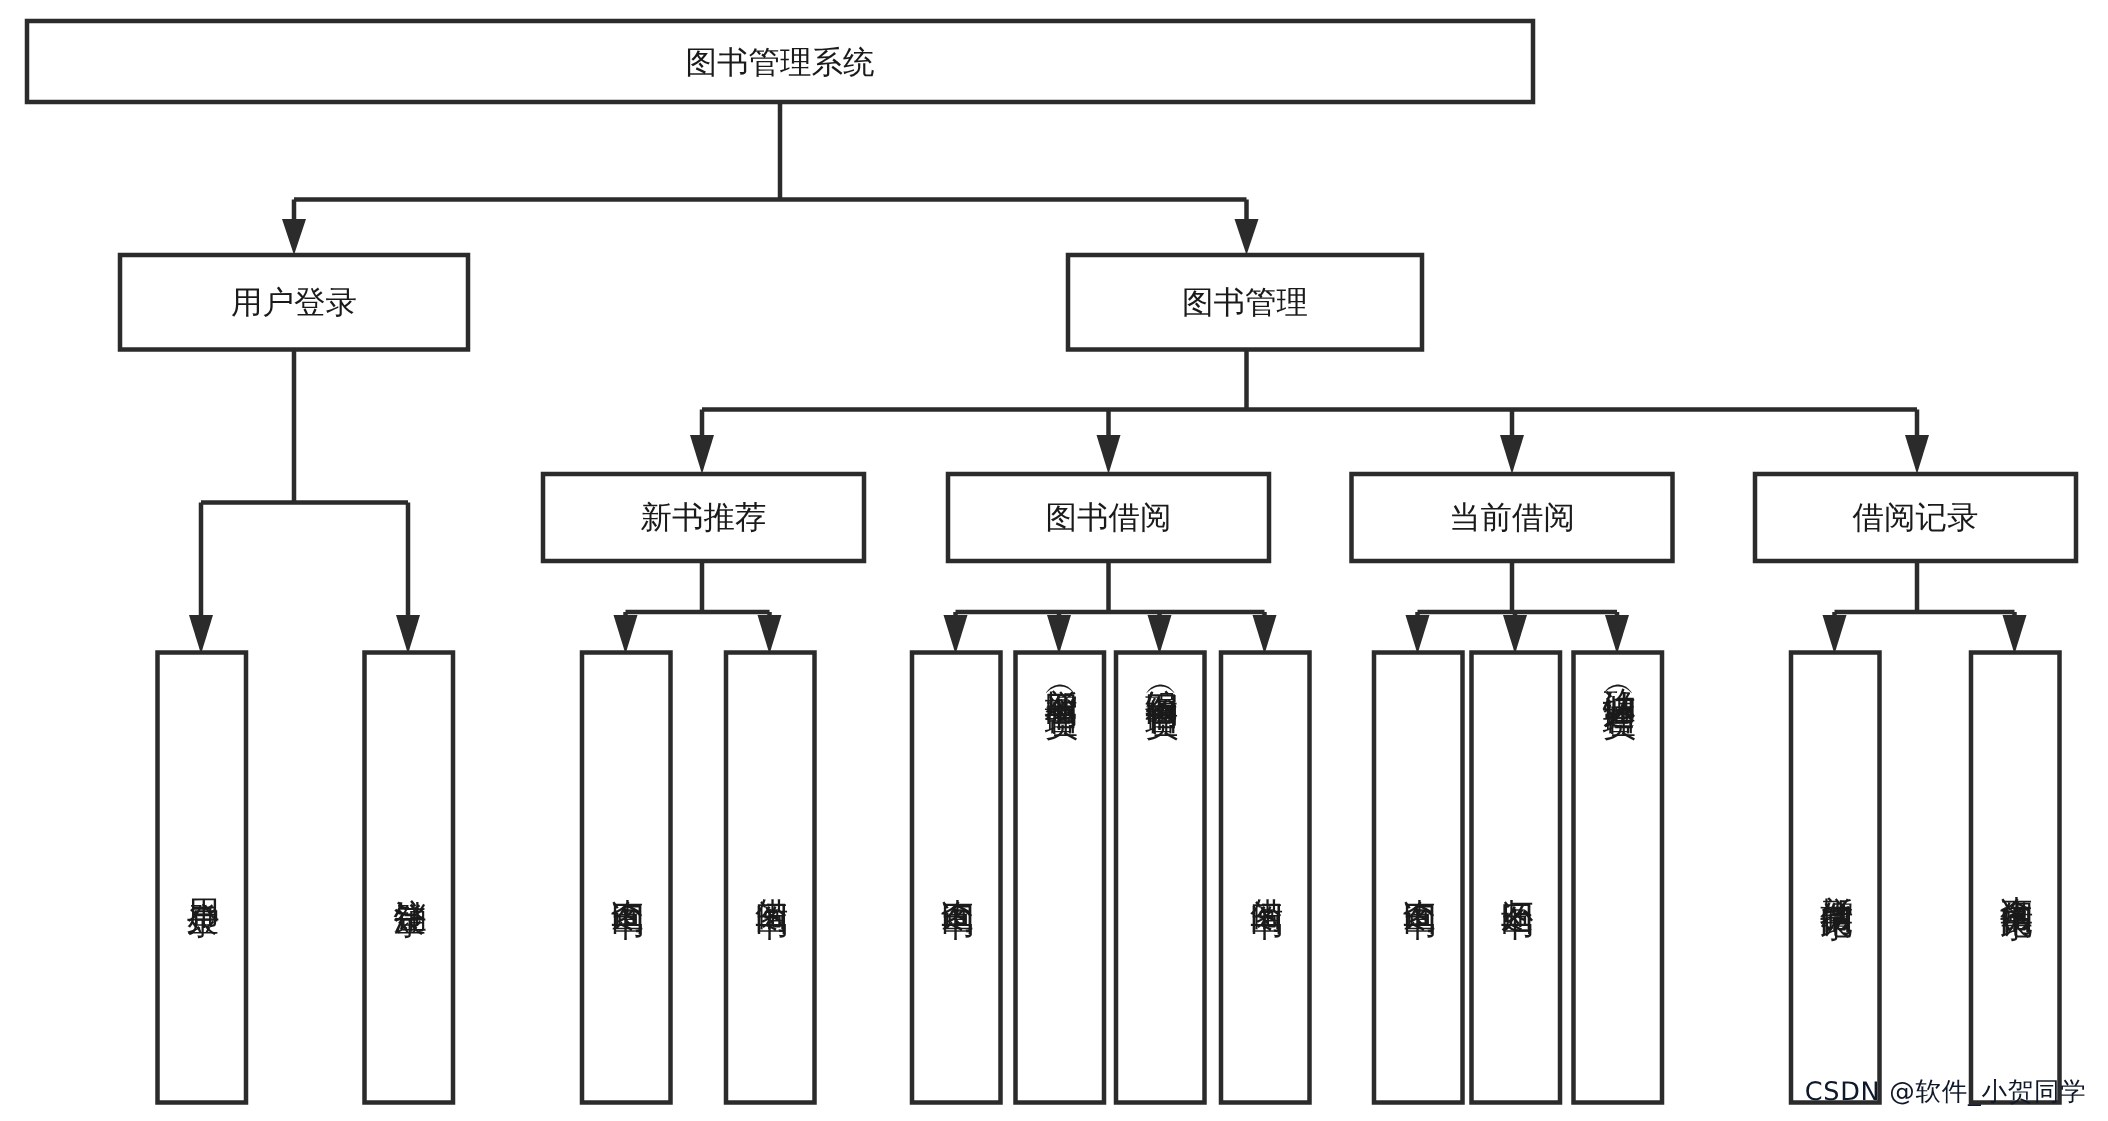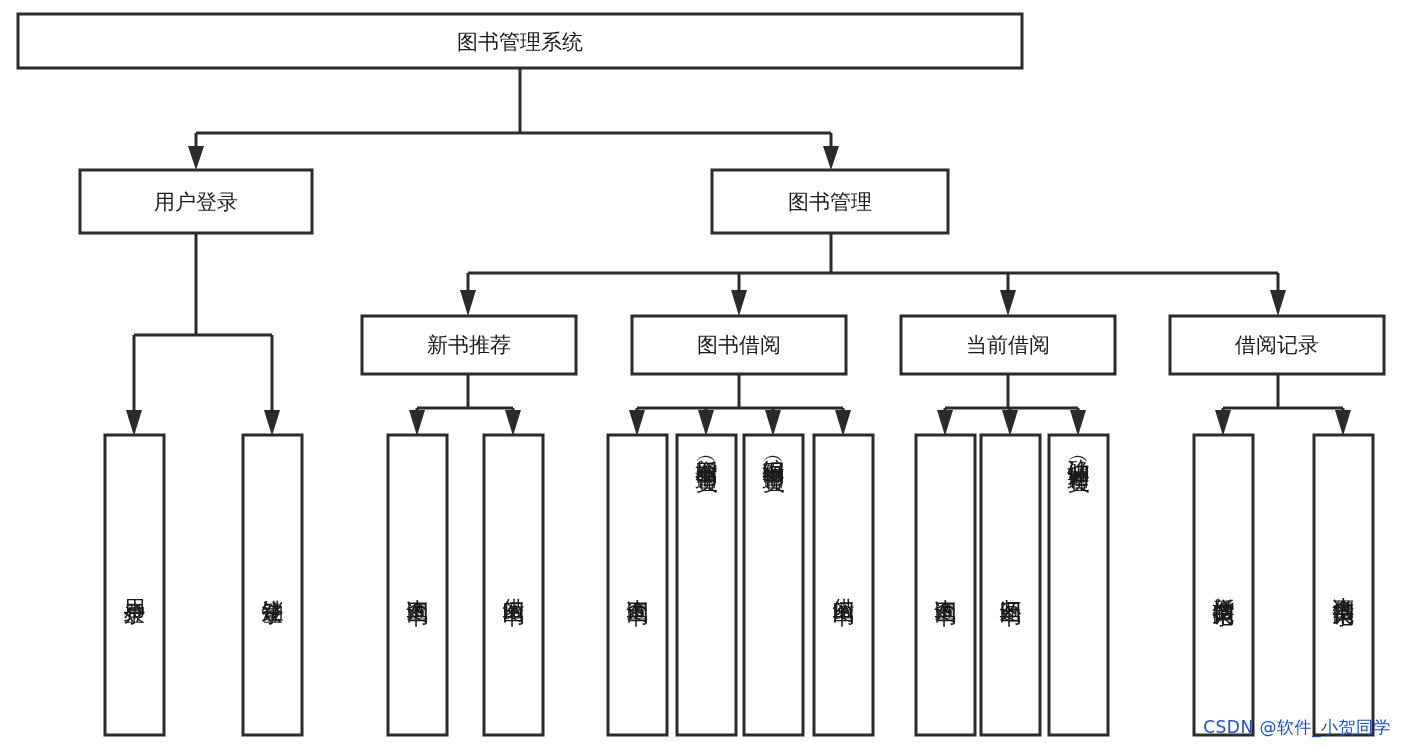--- a/index.html
+++ b/index.html
@@ -70,21 +70,21 @@
     letter-spacing: 2px;
     color: #1a1a1a;
     white-space: nowrap;
   }
   .watermark {
     position: absolute;
     right: 14px;
     bottom: 8px;
     font-family: "DejaVu Sans", "Liberation Sans", sans-serif;
     font-size: 17px;
-    color: #1d4ed8;
+    color: #0f172a;
     letter-spacing: 0.5px;
     user-select: none;
   }
 </style>
 </head>
 <body>
 
 <div id="diagram-root">
 
   <svg class="diagram" viewBox="0 0 1405 747">

